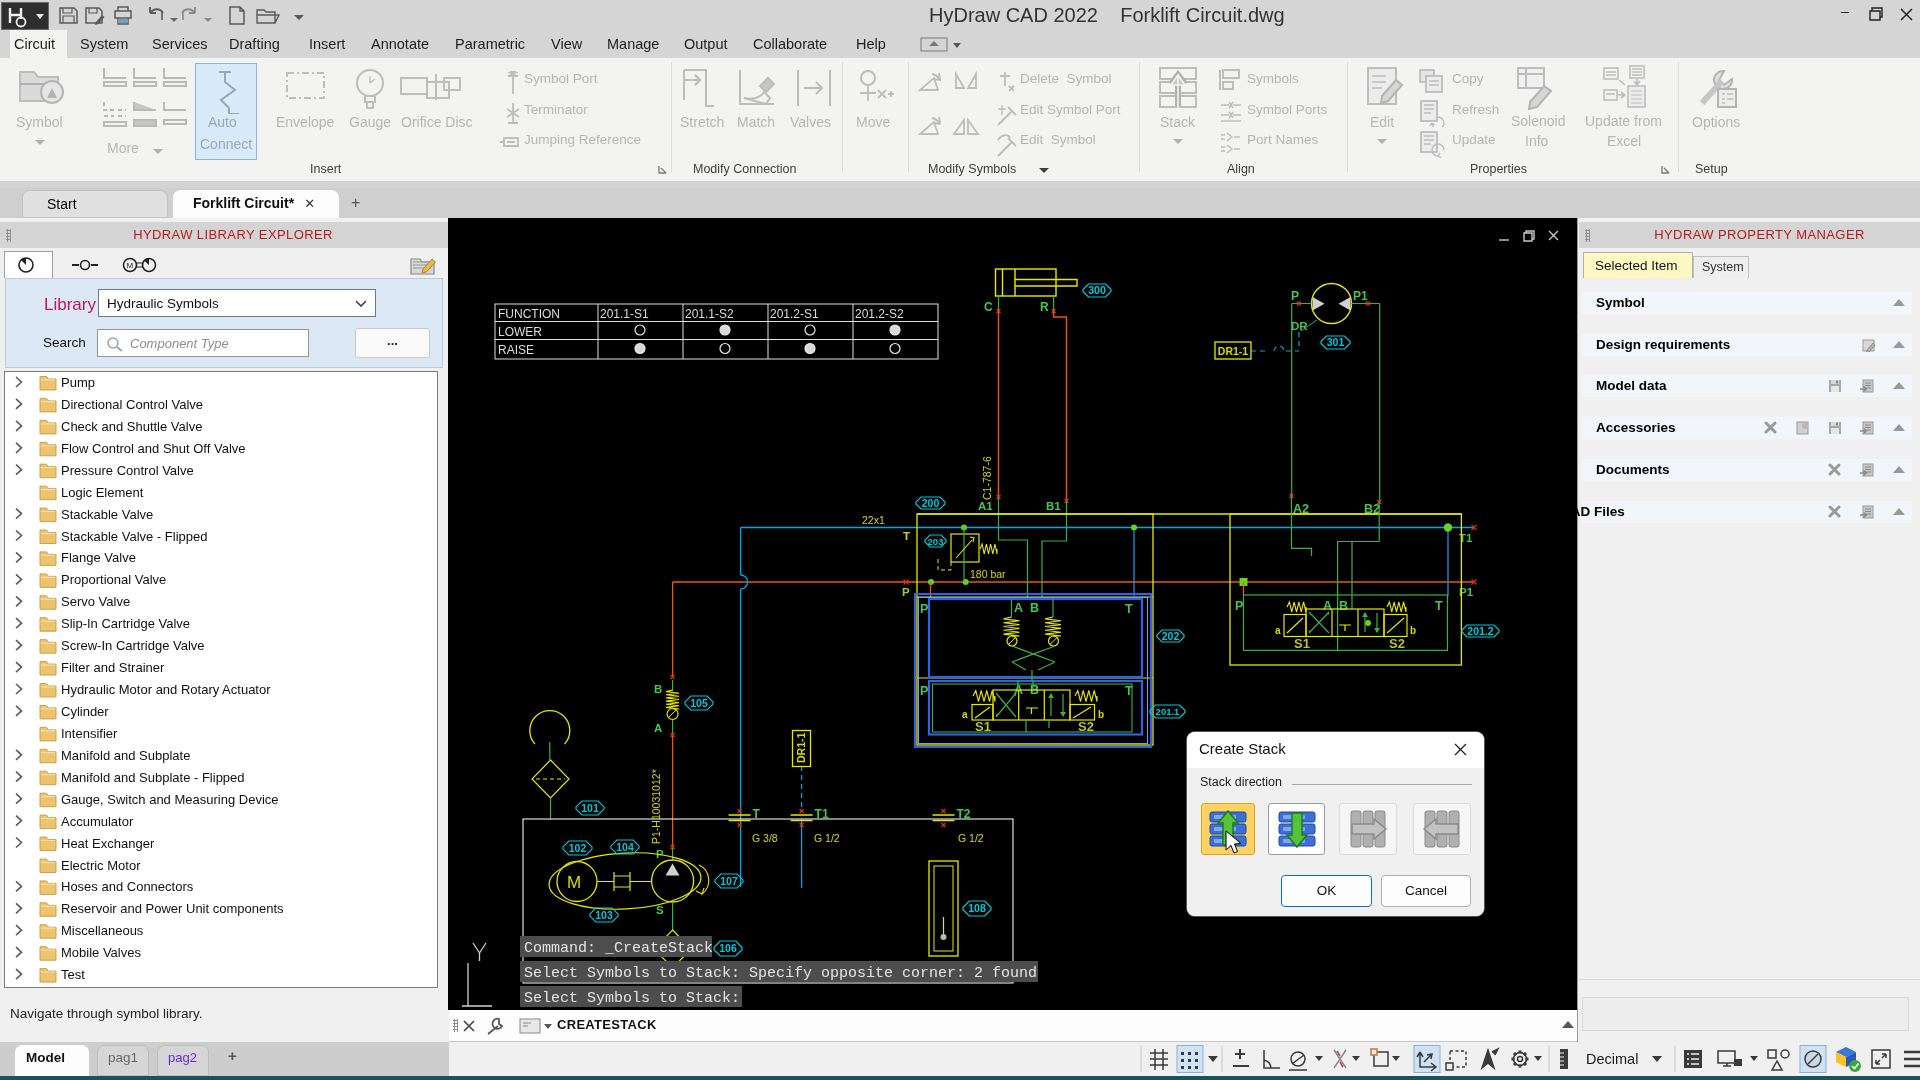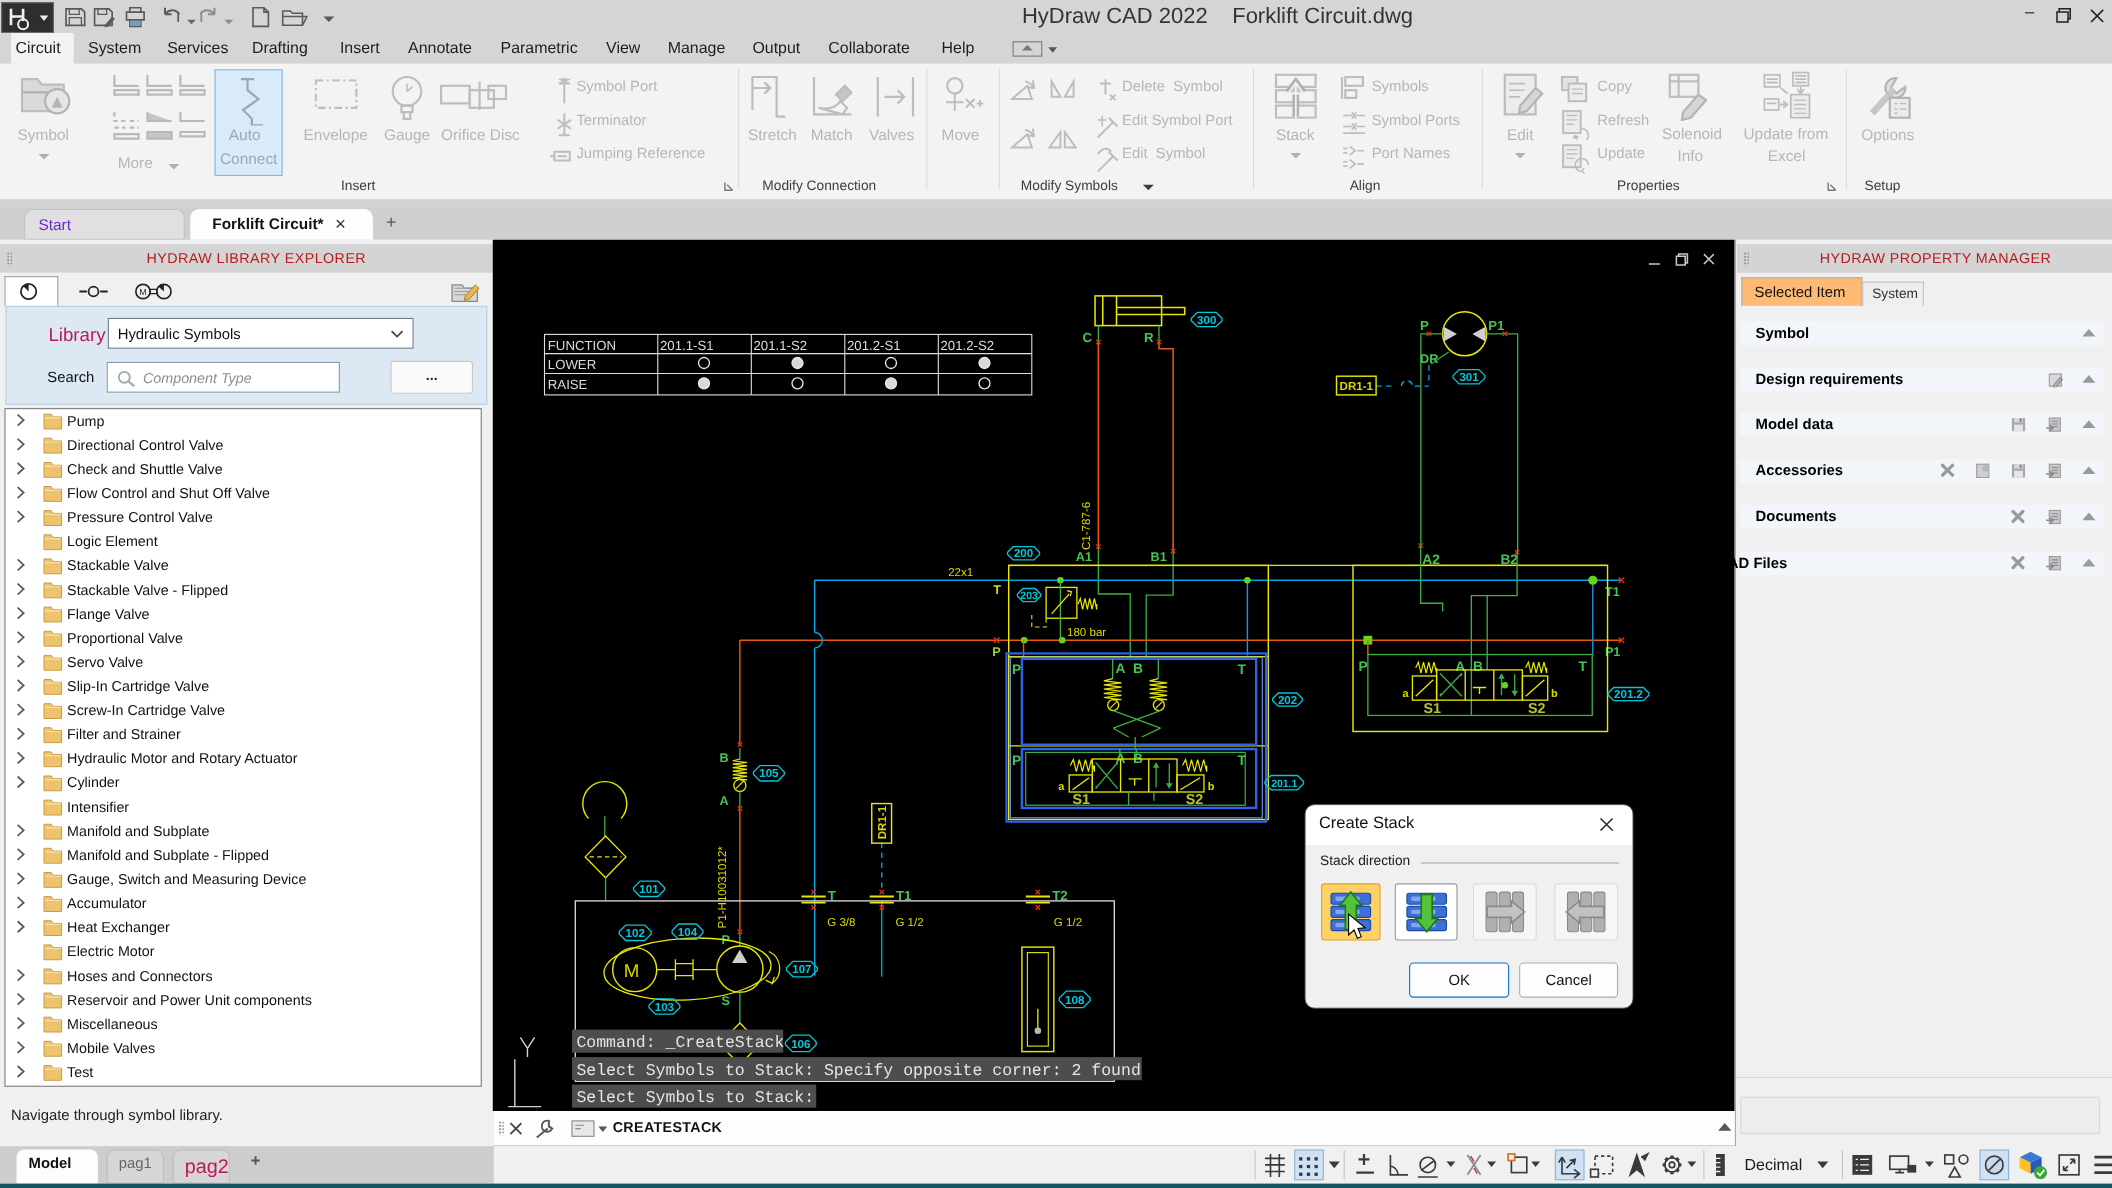--- a/index.html
+++ b/index.html
@@ -298,21 +298,21 @@
   <path d="M30 6 a9 9 0 1 0 8 8 l-8 6 -5 -5 z" fill="#e2e2e2" stroke="#b4b4b4"></path>
         <path d="M28 16 L8 38" stroke-width="6" stroke="#c6c6c6"></path>
   <rect x="24" y="24" width="18" height="18" fill="#ececec" stroke="#b4b4b4"></rect>
         <path d="M28 29 h3 M33 29 h6 M28 34 h3 M33 34 h6 M28 38 h3" stroke-width="1.4"></path>
  </svg>
  <div class="rtxt" style="left:1692px;top:56px;font-size:14px">Options</div>
  <div class="glabel" style="left:1695px">Setup</div>
 </div>
 
 <div id="docrow">
- <div class="dtab" style="left:22px;width:146px;background:#e0e0e0;border:1px solid #c2c2c2;"><span style="font-size:14px;color:#6d28d9;margin-left:12px;line-height:27px">Start</span></div>
+ <div class="dtab" style="left:22px;width:146px;background:#e0e0e0;border:1px solid #c2c2c2;"><span style="font-size:14px;color:#000000;margin-left:24px;line-height:27px">Start</span></div>
  <div class="dtab" style="left:173px;width:166px;background:#fdfdfd;"><span style="font-size:14px;color:#111;font-weight:bold;margin-left:20px;line-height:27px">Forklift Circuit*</span><span style="font-size:13px;color:#333;margin-left:10px">✕</span></div>
  <div class="dtab" style="left:345px;width:24px;"><span style="font-size:16px;color:#555;margin-left:6px;line-height:26px">+</span></div>
 </div>
 
 <div class="abs" style="left:0;top:218px;width:448px;height:824px;background:#f0f0f0">
  <div class="sideheader" style="left:0;top:4px;width:448px;"><span style="margin-left:18px;line-height:26px;letter-spacing:0.4px">HYDRAW LIBRARY EXPLORER</span></div>
  <div class="grip" style="left:6px;top:11px"></div>
  <div class="abs" style="left:0;top:30px;width:448px;height:30px;background:#f0f0f0">
   <div class="abs" style="left:4px;top:3px;width:49px;height:27px;background:#fff;border:1px solid #a0a0a0;border-bottom:none"></div>
   <svg class="abs" style="left:18px;top:9px" width="18" height="16">
@@ -469,21 +469,21 @@
 <text x="57" y="608.1">Test</text>
 </g>
     </svg>
 <div class="abs" style="left:10px;top:1006px;font-size:13.5px;color:#222">Navigate through symbol library.</div>
 <div class="abs" style="left:0;top:1042px;width:449px;height:34px;background:#cdcdcd">
  <div class="abs" style="left:15px;top:3px;width:74px;height:31px;background:#fdfdfd;border-radius:7px 7px 0 0"></div>
  <div class="abs" style="left:26px;top:8px;font-size:13.5px;color:#111;font-weight:bold">Model</div>
  <div class="abs" style="left:97px;top:3px;width:52px;height:31px;background:#d6d6d6;border-radius:7px 7px 0 0;border:1px solid #bdbdbd"></div>
  <div class="abs" style="left:108px;top:8px;font-size:13.5px;color:#666">pag1</div>
  <div class="abs" style="left:157px;top:3px;width:52px;height:31px;background:#d6d6d6;border-radius:7px 7px 0 0;border:1px solid #bdbdbd"></div>
- <div class="abs" style="left:168px;top:8px;font-size:18px;color:#be185d">pag2</div>
+ <div class="abs" style="left:168px;top:8px;font-size:13px;color:#6d28d9">pag2</div>
  <div class="abs" style="left:228px;top:5px;font-size:15px;color:#555;font-weight:bold">+</div>
 </div>
 <svg class="abs" style="left:448px;top:218px;background:#000" width="1129" height="792">
 <rect x="0" y="0" width="1129" height="792" fill="#000"></rect>
 <g stroke="#c8c8c8" stroke-width="1.4" fill="none">
 <path d="M1051 22 h10"></path>
 <path d="M1076 15 h8 v8 h-8 z M1078 15 v-2 h8 v8 h-2"></path>
 <path d="M1101 13 l9 9 M1110 13 l-9 9"></path>
 </g>
 <g stroke="#e0e0e0" stroke-width="1" fill="none">
@@ -803,21 +803,21 @@
    <span style="position:absolute;left:12px;top:8px;font-size:15px;color:#101010">Create Stack</span>
    <svg class="abs" style="left:266px;top:10px" width="16" height="16">
           <path d="M2 2 L13 13 M13 2 L2 13" stroke="#222" stroke-width="1.3"></path>
         </svg>
  </div>
 </div>
 
 <div class="abs" style="left:1577px;top:218px;width:343px;height:824px;background:#f0f0f0;border-left:1px solid #9a9a9a">
  <div class="sideheader" style="position:absolute;left:1px;top:4px;width:342px;"><span style="margin-left:19px;line-height:26px;letter-spacing:0.4px">HYDRAW PROPERTY MANAGER</span></div>
  <div class="grip" style="left:7px;top:11px"></div>
- <div class="abs" style="left:5px;top:34px;width:110px;height:26px;background:#fdba74;border:1px solid #b0b0b0;border-bottom:none"><span style="margin-left:11px;font-size:13.5px;color:#111;line-height:25px">Selected Item</span></div>
+ <div class="abs" style="left:5px;top:34px;width:110px;height:26px;background:#fef9c3;border:1px solid #b0b0b0;border-bottom:none"><span style="margin-left:11px;font-size:13.5px;color:#111;line-height:25px">Selected Item</span></div>
  <div class="abs" style="left:115px;top:38px;width:56px;height:22px;background:#eee;border:1px solid #c0c0c0;border-bottom:none"><span style="margin-left:8px;font-size:12.5px;color:#333;line-height:21px">System</span></div>
 </div>
 
 <div class="abs" style="left:1582px;top:292px;width:330px;height:22px;background:#f2f6fb"></div>
 <div class="abs" style="left:1596px;top:295px;font-size:13.5px;color:#000;font-weight:bold">Symbol</div>
 <svg class="abs" style="left:1892px;top:298px" width="14" height="10">
       <path d="M7 1 L13 8 H1 z" fill="#999"></path>
     </svg>
 <div class="abs" style="left:1582px;top:333.5px;width:330px;height:22px;background:#f2f6fb"></div>
 <div class="abs" style="left:1596px;top:336.5px;font-size:13.5px;color:#000;font-weight:bold">Design requirements</div>

